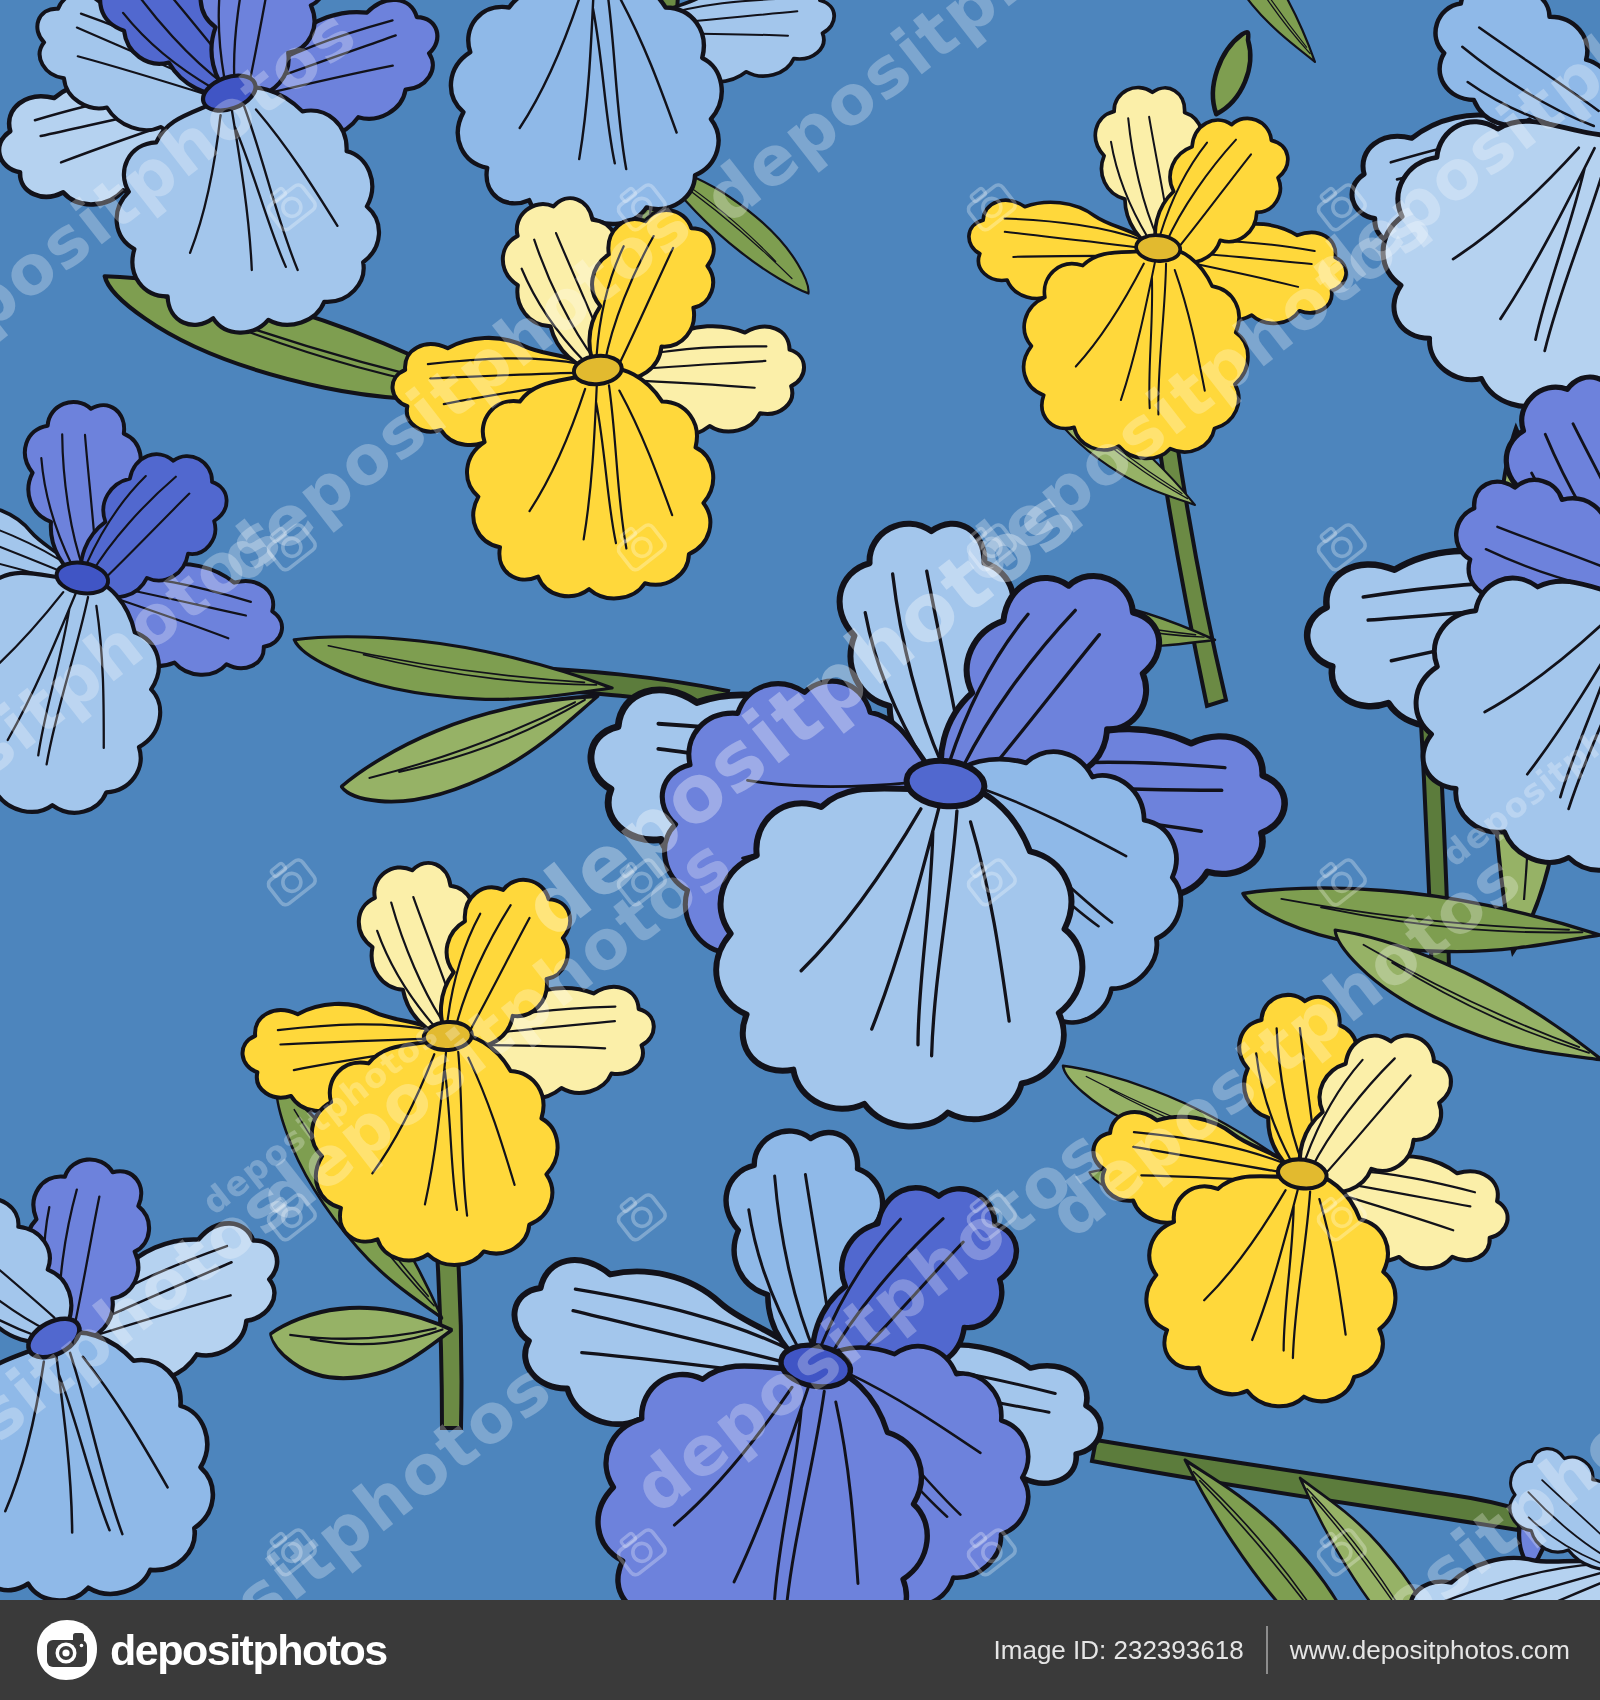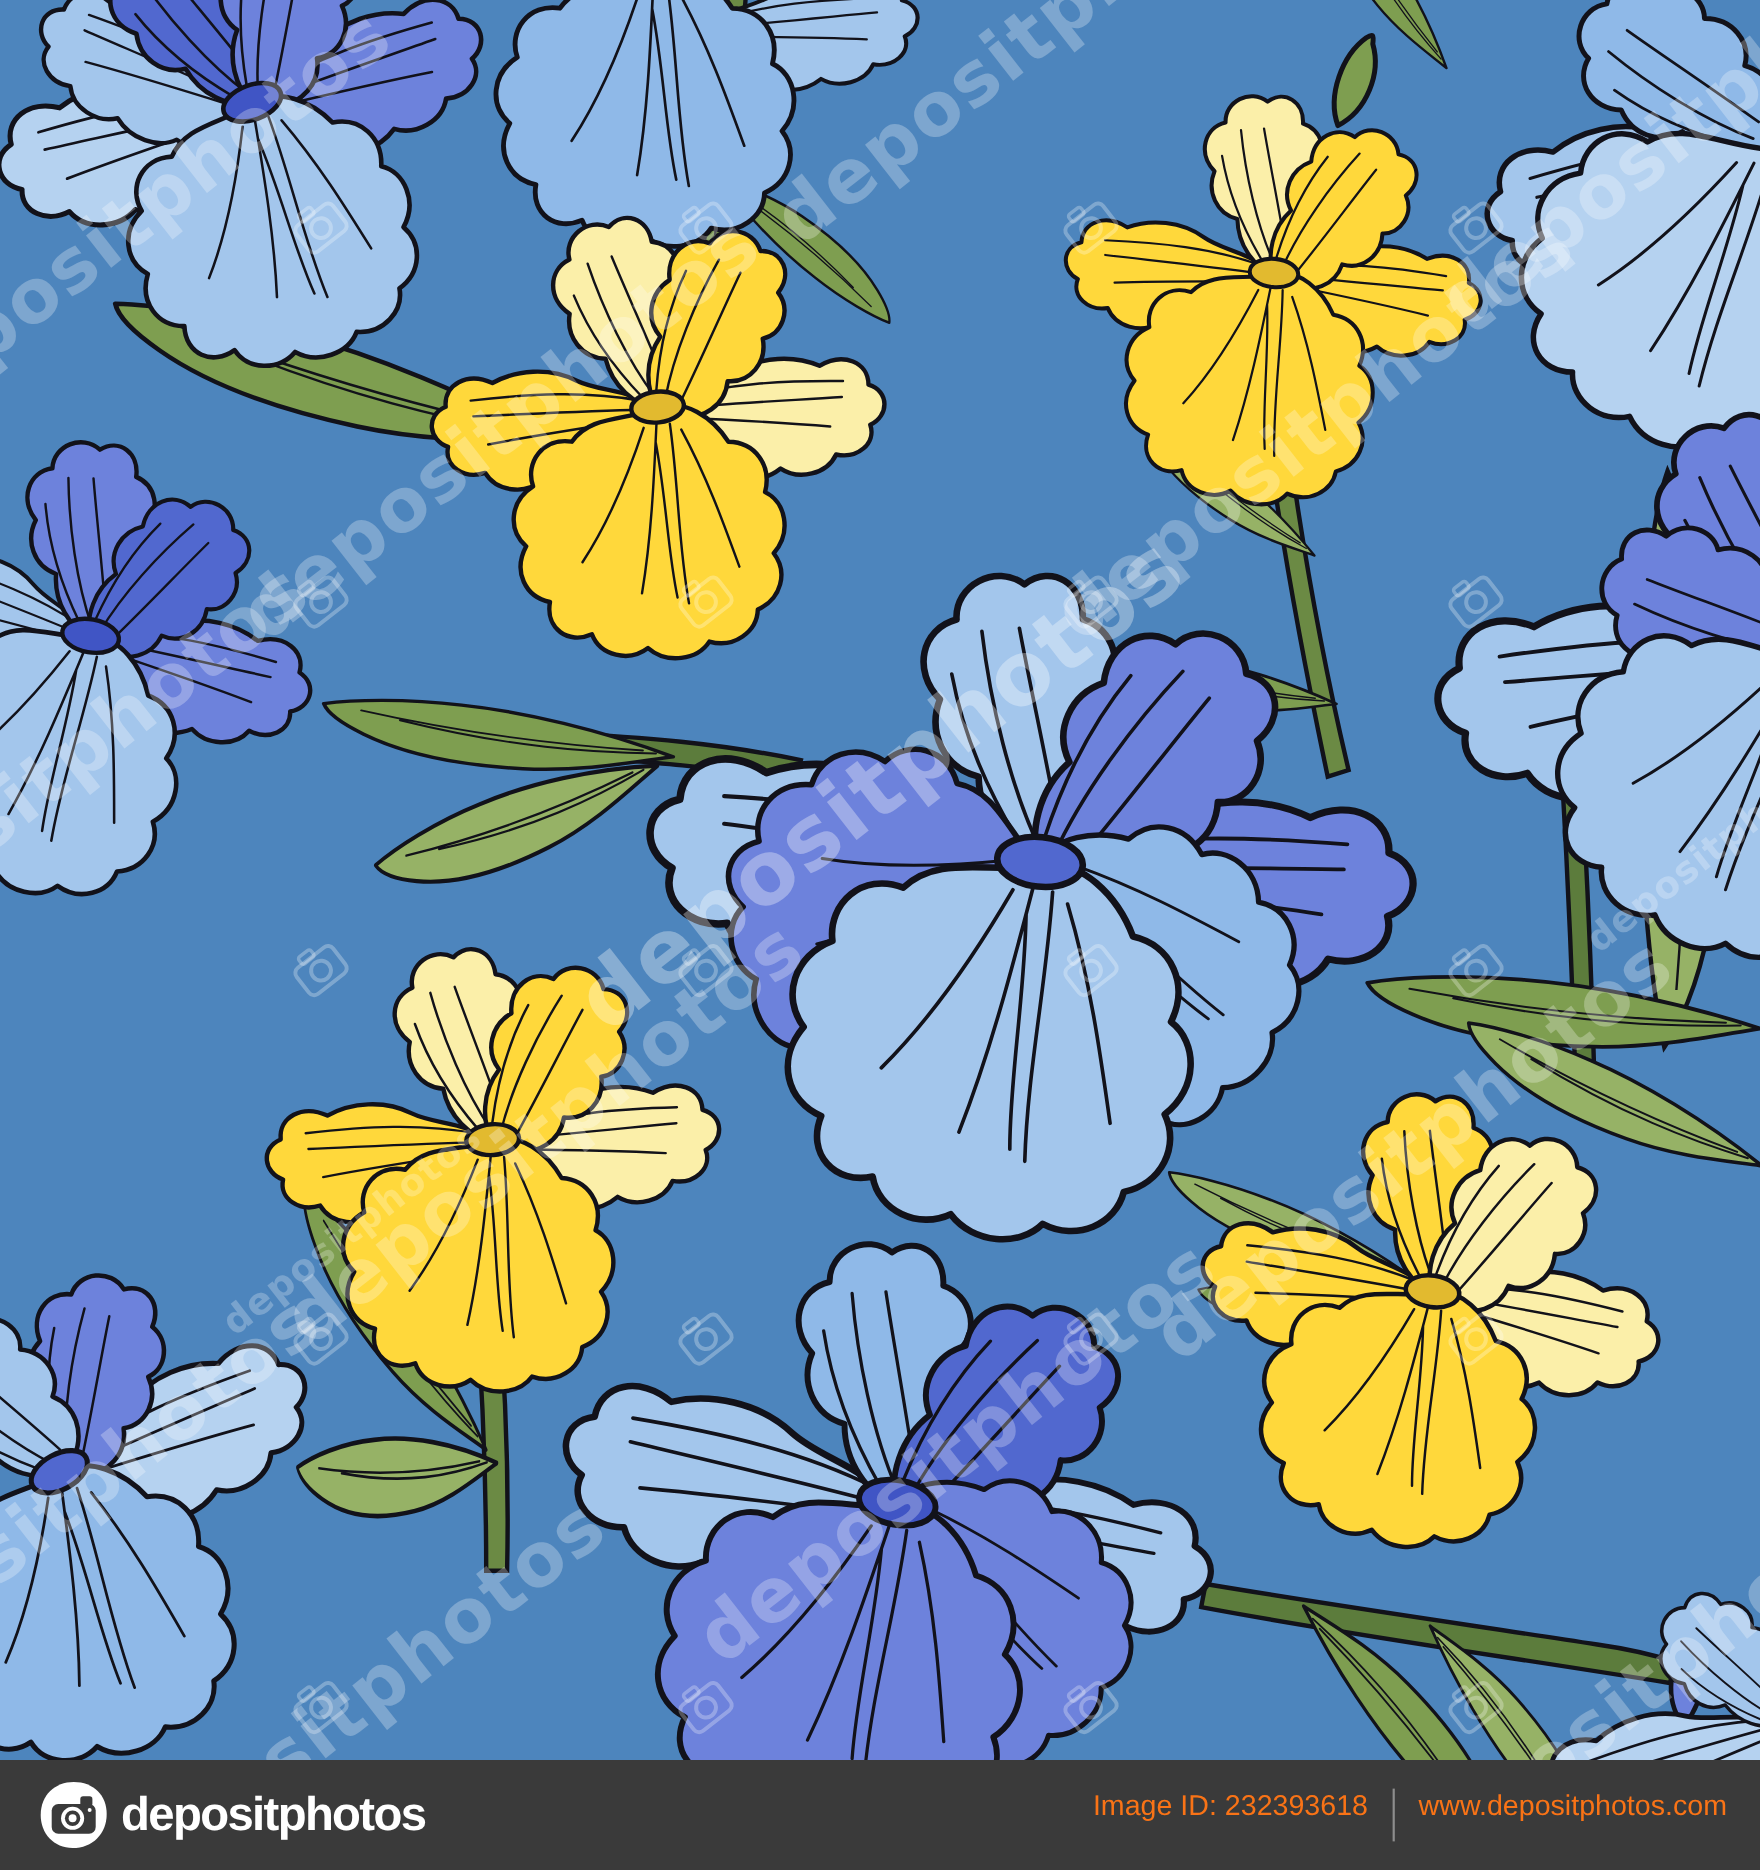--- a/index.html
+++ b/index.html
@@ -12,21 +12,21 @@
   .wm-center{font-size:80px;color:rgba(255,255,255,0.33);}
   .wm-small{position:absolute;font:700 34px "DejaVu Sans",sans-serif;letter-spacing:1px;color:rgba(255,255,255,0.25);
           transform:translate(-50%,-50%) rotate(-38deg);white-space:nowrap;}
   .wm-cam{position:absolute;width:54px;height:46px;color:rgba(255,255,255,0.28);
           transform:translate(-50%,-50%) rotate(-38deg);}
   
   #footer{position:absolute;left:0;bottom:0;width:1600px;height:100px;background:var(--bar);
           display:flex;align-items:center;box-sizing:border-box;padding:0 30px 0 36px;}
   .brand{display:flex;align-items:center;gap:12px;}
   .brand-text{font-family:"Liberation Sans",sans-serif;font-weight:700;font-size:43px;color:#fff;letter-spacing:-1.5px;}
-  .meta{margin-left:auto;display:flex;align-items:flex-start;gap:22px;font-size:26px;color:#f97316;}
+  .meta{margin-left:auto;display:flex;align-items:center;gap:22px;font-size:26px;color:#e5e5e5;}
   .meta-divider{width:2px;height:48px;background:#8d8d8d;}
 </style>
 </head>
 <body>
 
 <div id="canvas">
 
   <svg id="art" width="1600" height="1601" viewBox="0 0 1600 1601">
     <defs>
       <g id="p-fall">

